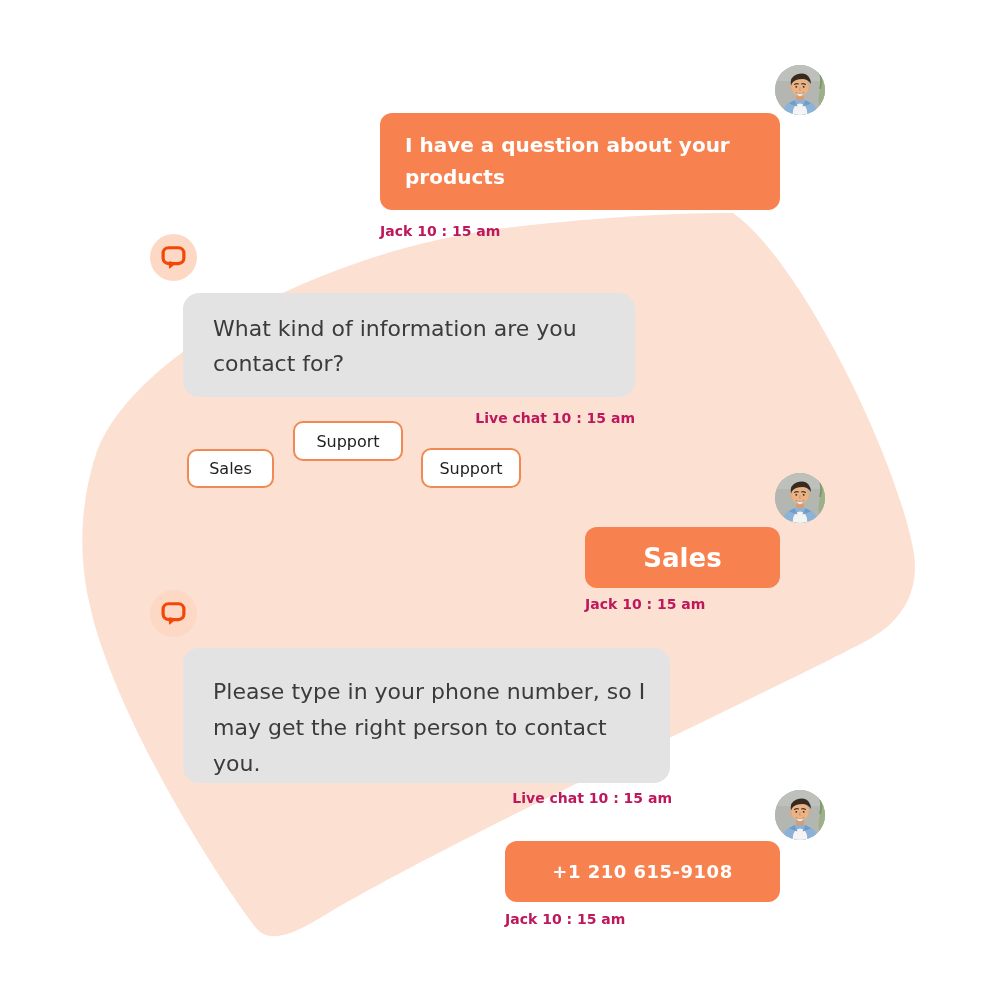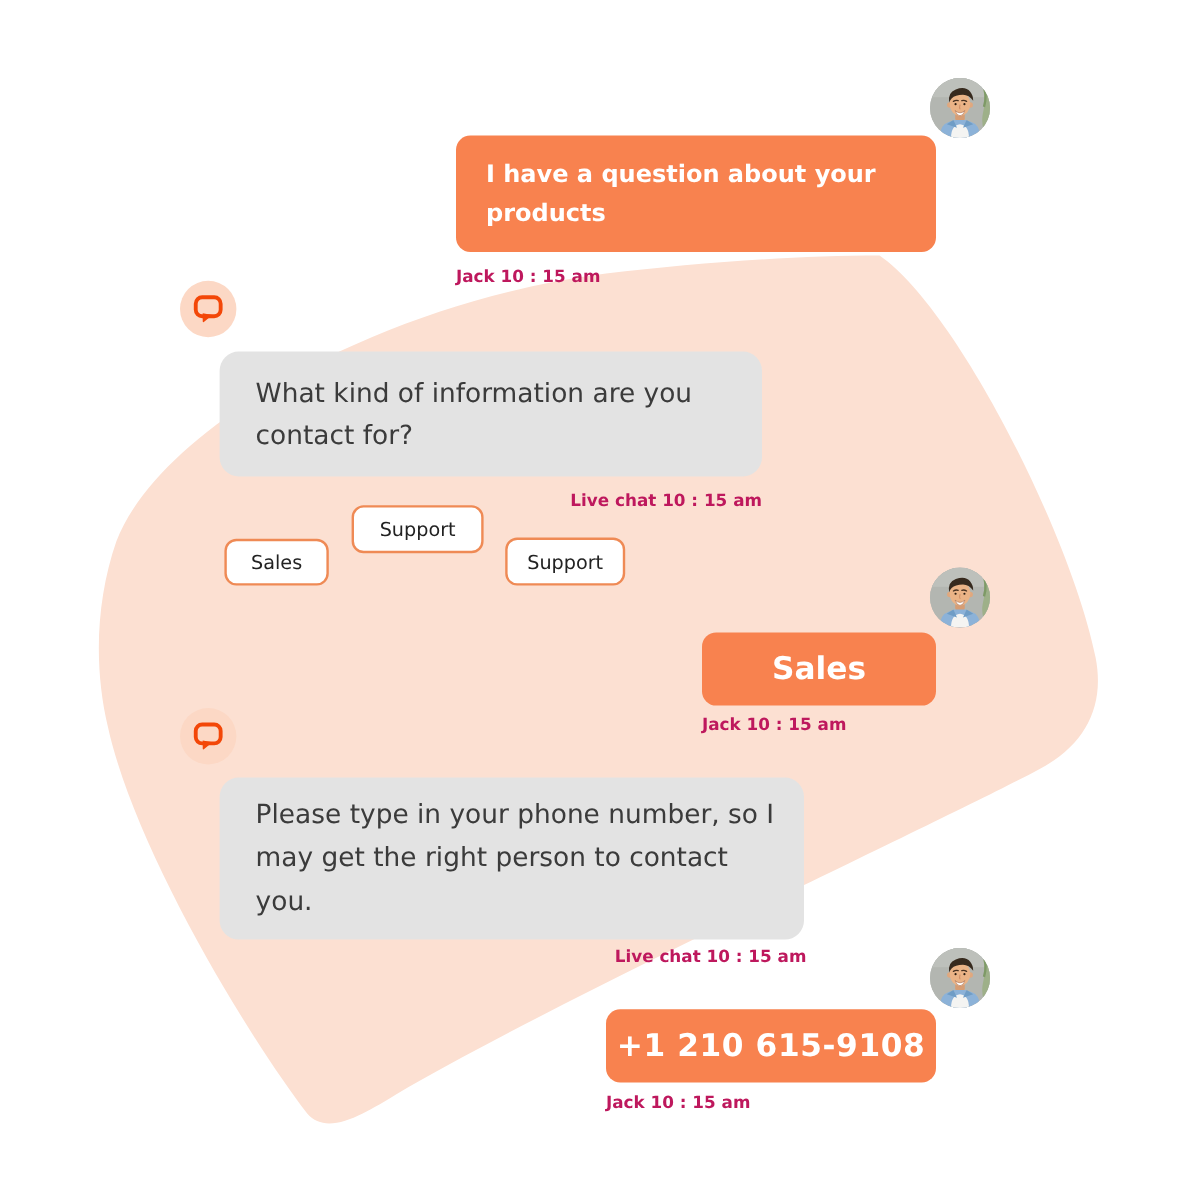--- a/index.html
+++ b/index.html
@@ -20,31 +20,31 @@
   .av3{left:775px;top:790px;}
 
   .bubble-user{
     position:absolute;background:#F8824F;color:#ffffff;
     border-radius:12px;font-weight:bold;box-sizing:border-box;
   }
   .msg1{left:380px;top:113px;width:400px;height:97px;
         font-size:20px;line-height:32px;padding:16px 18px 0 25px;}
   .msg3{left:585px;top:527px;width:195px;height:61px;font-size:26px;
         display:flex;align-items:center;justify-content:center;}
-  .msg5{left:505px;top:841px;width:275px;height:61px;font-size:26px;
+  .msg5{left:505px;top:841px;width:275px;height:61px;font-size:18px;
         display:flex;align-items:center;justify-content:center;letter-spacing:.5px;}
 
   .bubble-bot{
     position:absolute;background:#E3E3E3;color:#3B3B3B;
     border-radius:16px;box-sizing:border-box;
   }
   .msg2{left:183px;top:293px;width:452px;height:104px;
         font-size:22px;line-height:35px;padding:18px 24px 0 30px;}
   .msg4{left:183px;top:648px;width:487px;height:135px;
-        font-size:22px;line-height:36px;padding:14px 24px 0 30px;}
+        font-size:22px;line-height:36px;padding:26px 24px 0 30px;}
 
   .ts{
     position:absolute;font-size:14px;font-weight:bold;color:#be185d;
     white-space:nowrap;
   }
   .ts1{left:380px;top:223px;}
   .ts2{left:335px;width:300px;top:410px;text-align:right;}
   .ts3{left:585px;top:596px;}
   .ts4{left:372px;width:300px;top:790px;text-align:right;}
   .ts5{left:505px;top:911px;}

